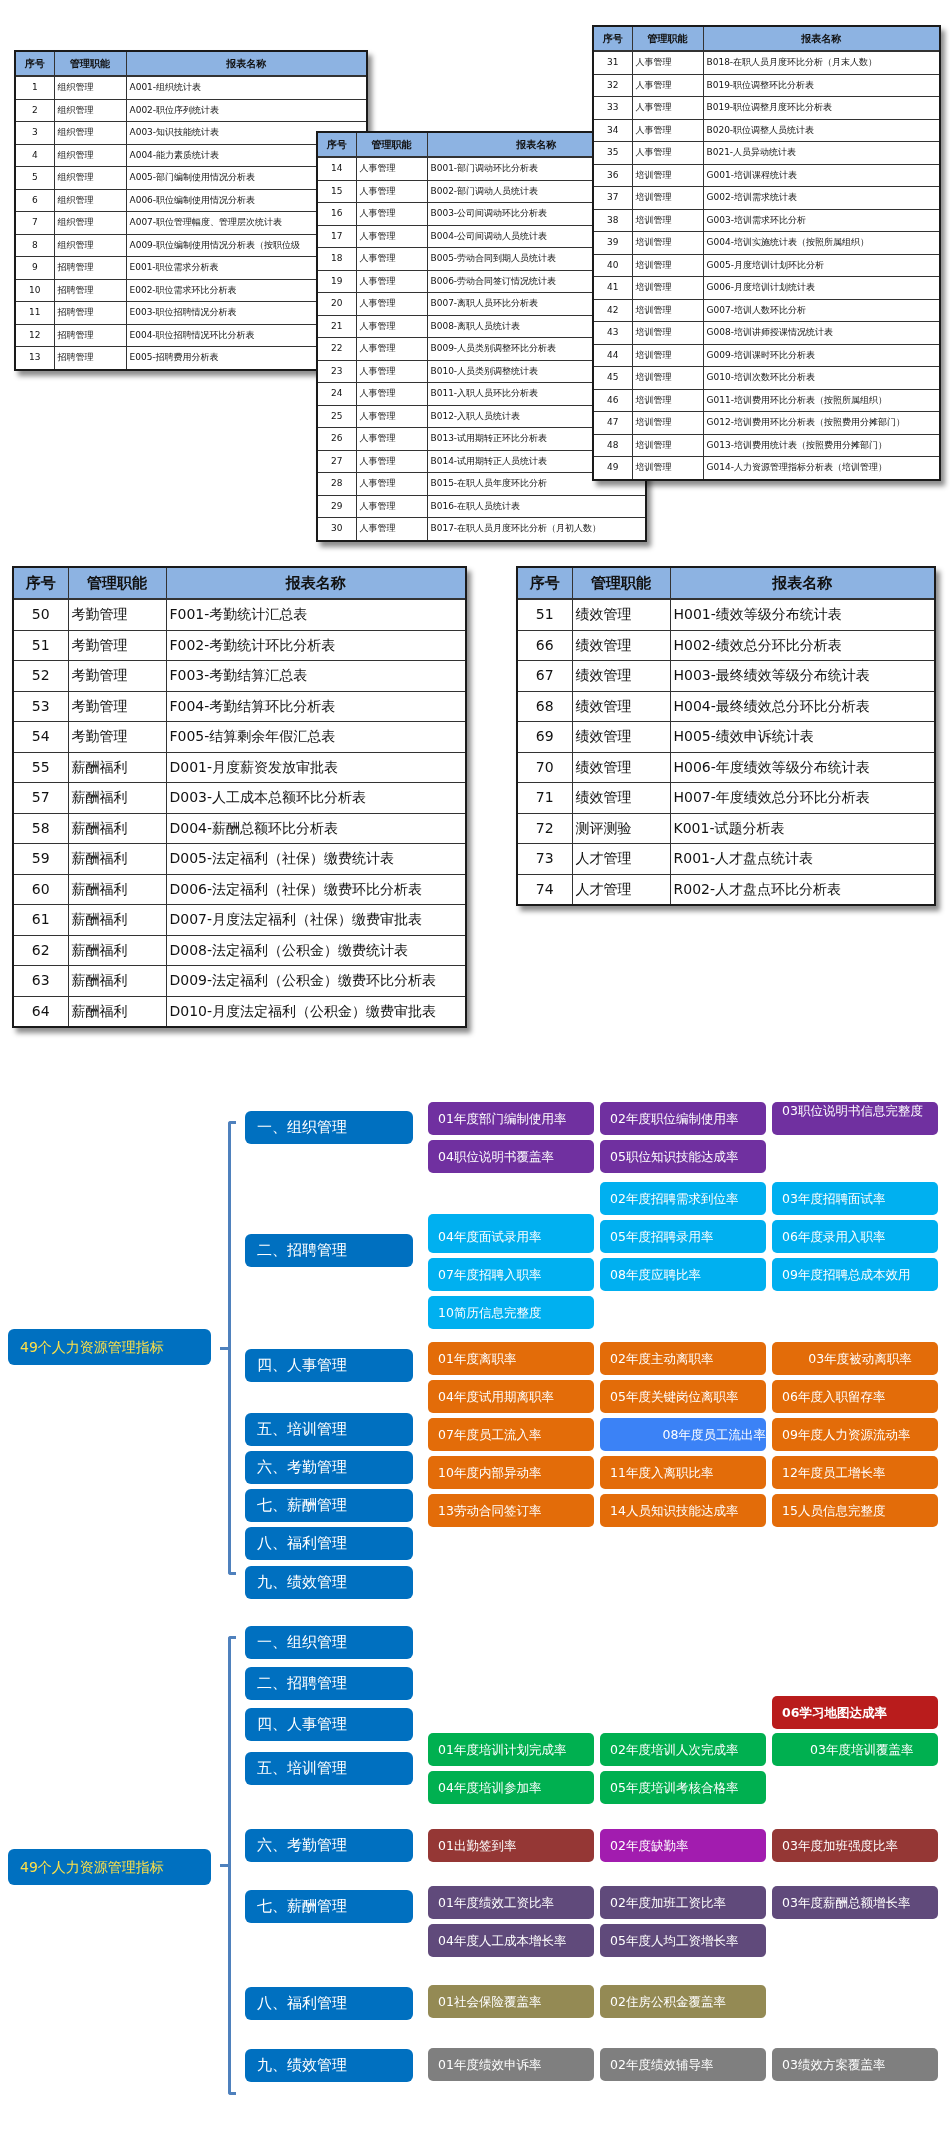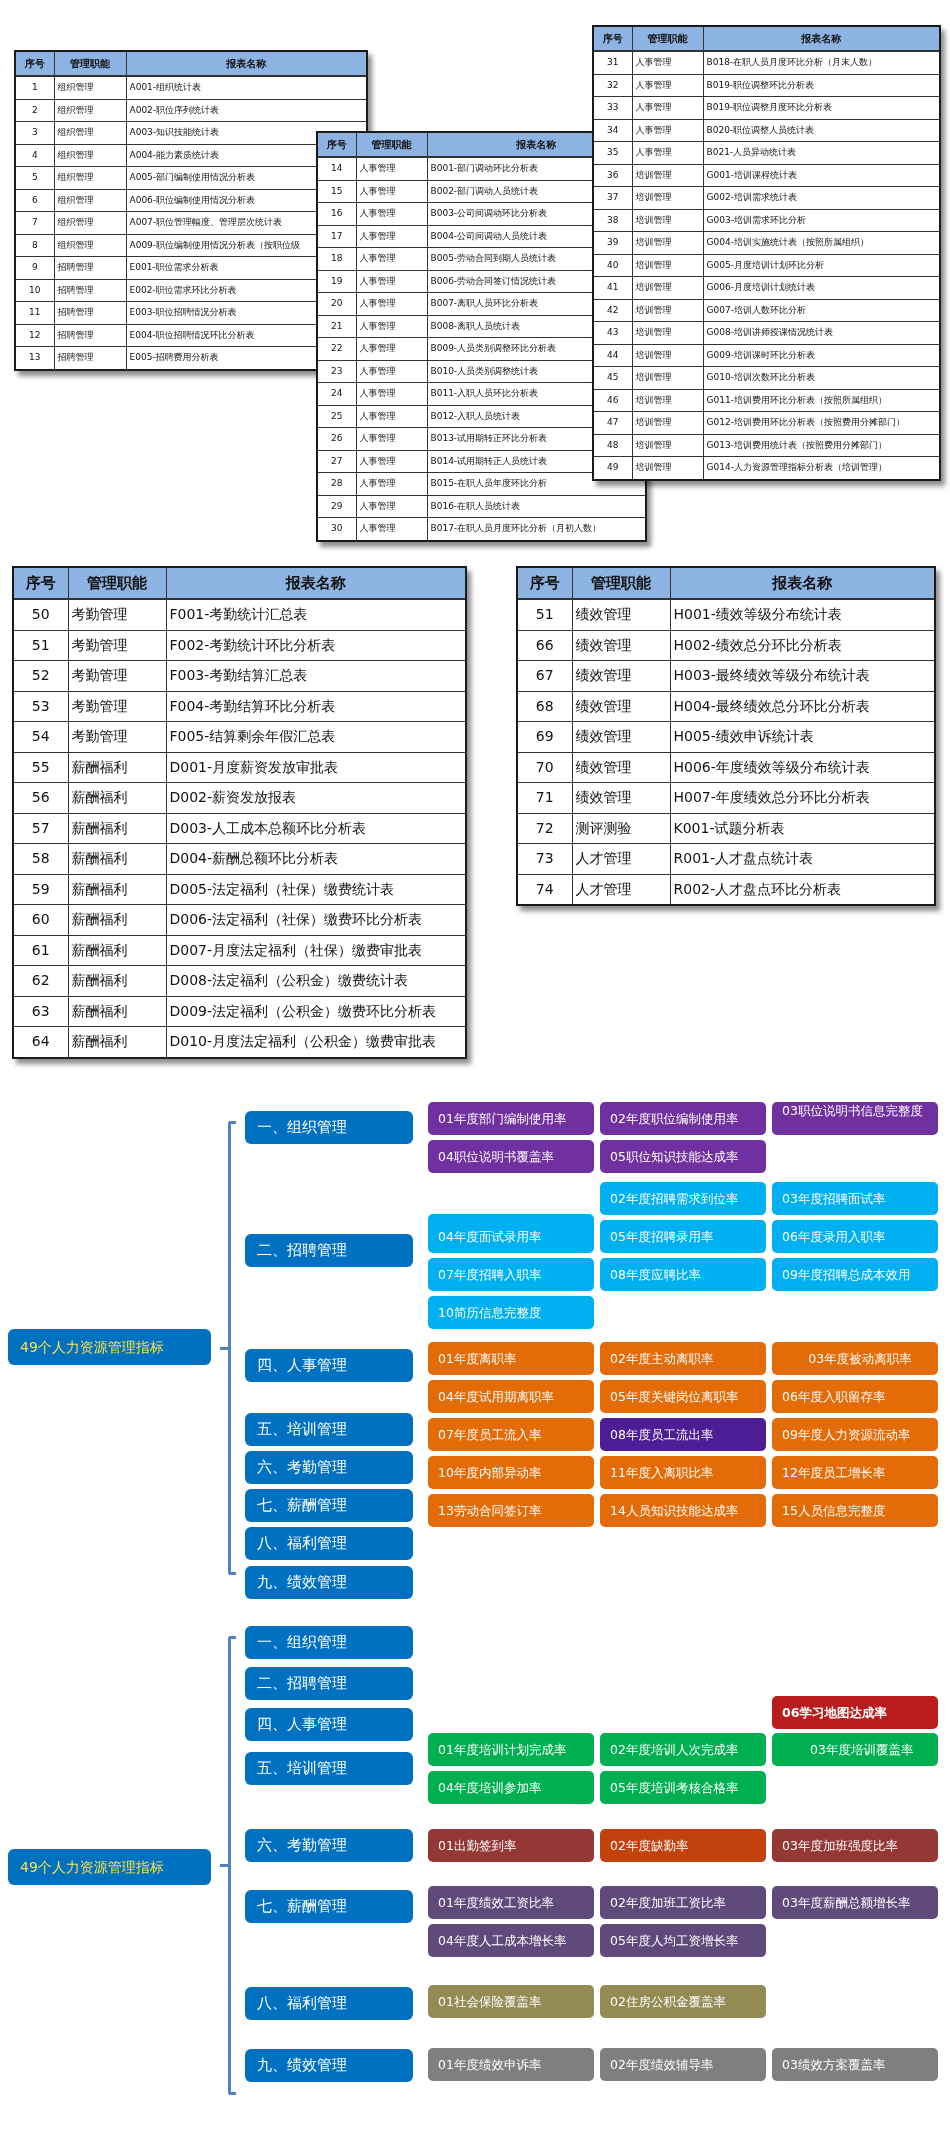--- a/index.html
+++ b/index.html
@@ -381,25 +381,20 @@
         </tr>
         <tr>
           <td class="num">54</td>
           <td>考勤管理</td>
           <td>F005-结算剩余年假汇总表</td>
         </tr>
         <tr>
           <td class="num">55</td>
           <td>薪酬福利</td>
           <td>D001-月度薪资发放审批表</td>
-        </tr>
-        <tr>
-          <td class="num">56</td>
-          <td>薪酬福利</td>
-          <td>D002-薪资发放报表</td>
         </tr>
         <tr>
           <td class="num">57</td>
           <td>薪酬福利</td>
           <td>D003-人工成本总额环比分析表</td>
         </tr>
         <tr>
           <td class="num">58</td>
           <td>薪酬福利</td>
           <td>D004-薪酬总额环比分析表</td>
@@ -537,21 +532,21 @@
       <div class="ind" style="left: 600px; top: 1258px; background: rgb(0, 176, 240);">08年度应聘比率</div>
       <div class="ind" style="left: 772px; top: 1258px; background: rgb(0, 176, 240);">09年度招聘总成本效用</div>
       <div class="ind" style="left: 428px; top: 1296px; background: rgb(0, 176, 240);">10简历信息完整度</div>
       <div class="ind" style="left: 428px; top: 1342px; background: rgb(227, 108, 9);">01年度离职率</div>
       <div class="ind" style="left: 600px; top: 1342px; background: rgb(227, 108, 9);">02年度主动离职率</div>
       <div class="ind" style="left: 772px; top: 1342px; background: rgb(227, 108, 9); text-align: center;">03年度被动离职率</div>
       <div class="ind" style="left: 428px; top: 1380px; background: rgb(227, 108, 9);">04年度试用期离职率</div>
       <div class="ind" style="left: 600px; top: 1380px; background: rgb(227, 108, 9);">05年度关键岗位离职率</div>
       <div class="ind" style="left: 772px; top: 1380px; background: rgb(227, 108, 9);">06年度入职留存率</div>
       <div class="ind" style="left: 428px; top: 1418px; background: rgb(227, 108, 9);">07年度员工流入率</div>
-      <div class="ind" style="left: 600px; top: 1418px; background: #4c1d95;">08年度员工流出率</div>
+      <div class="ind" style="left: 600px; top: 1418px; background: #3b82f6; text-align: right;">08年度员工流出率</div>
       <div class="ind" style="left: 772px; top: 1418px; background: rgb(227, 108, 9);">09年度人力资源流动率</div>
       <div class="ind" style="left: 428px; top: 1456px; background: rgb(227, 108, 9);">10年度内部异动率</div>
       <div class="ind" style="left: 600px; top: 1456px; background: rgb(227, 108, 9);">11年度入离职比率</div>
       <div class="ind" style="left: 772px; top: 1456px; background: rgb(227, 108, 9);">12年度员工增长率</div>
       <div class="ind" style="left: 428px; top: 1494px; background: rgb(227, 108, 9);">13劳动合同签订率</div>
       <div class="ind" style="left: 600px; top: 1494px; background: rgb(227, 108, 9);">14人员知识技能达成率</div>
       <div class="ind" style="left: 772px; top: 1494px; background: rgb(227, 108, 9);">15人员信息完整度</div>
     </div>
 </div>
 
@@ -570,21 +565,21 @@
   <div class="cat" style="top:2049px;">九、绩效管理</div>
 
   <div id="mm2-inds">
       <div class="ind" style="left: 428px; top: 1733px; background: rgb(0, 176, 80);">01年度培训计划完成率</div>
       <div class="ind" style="left: 600px; top: 1733px; background: rgb(0, 176, 80);">02年度培训人次完成率</div>
       <div class="ind" style="left: 772px; top: 1733px; background: rgb(0, 176, 80); padding-left: 38px;">03年度培训覆盖率</div>
       <div class="ind" style="left: 428px; top: 1771px; background: rgb(0, 176, 80);">04年度培训参加率</div>
       <div class="ind" style="left: 600px; top: 1771px; background: rgb(0, 176, 80);">05年度培训考核合格率</div>
       <div class="ind" style="left: 772px; top: 1696px; background: #b91c1c; font-weight: bold;">06学习地图达成率</div>
       <div class="ind" style="left: 428px; top: 1829px; background: rgb(149, 55, 53);">01出勤签到率</div>
-      <div class="ind" style="left: 600px; top: 1829px; background: #c2410c;">02年度缺勤率</div>
+      <div class="ind" style="left: 600px; top: 1829px; background: #a21caf;">02年度缺勤率</div>
       <div class="ind" style="left: 772px; top: 1829px; background: rgb(149, 55, 53);">03年度加班强度比率</div>
       <div class="ind" style="left: 428px; top: 1886px; background: rgb(96, 74, 123);">01年度绩效工资比率</div>
       <div class="ind" style="left: 600px; top: 1886px; background: rgb(96, 74, 123);">02年度加班工资比率</div>
       <div class="ind" style="left: 772px; top: 1886px; background: rgb(96, 74, 123);">03年度薪酬总额增长率</div>
       <div class="ind" style="left: 428px; top: 1924px; background: rgb(96, 74, 123);">04年度人工成本增长率</div>
       <div class="ind" style="left: 600px; top: 1924px; background: rgb(96, 74, 123);">05年度人均工资增长率</div>
       <div class="ind" style="left: 428px; top: 1985px; background: rgb(148, 138, 84);">01社会保险覆盖率</div>
       <div class="ind" style="left: 600px; top: 1985px; background: rgb(148, 138, 84);">02住房公积金覆盖率</div>
       <div class="ind" style="left: 428px; top: 2048px; background: rgb(127, 127, 127);">01年度绩效申诉率</div>
       <div class="ind" style="left: 600px; top: 2048px; background: rgb(127, 127, 127);">02年度绩效辅导率</div>

